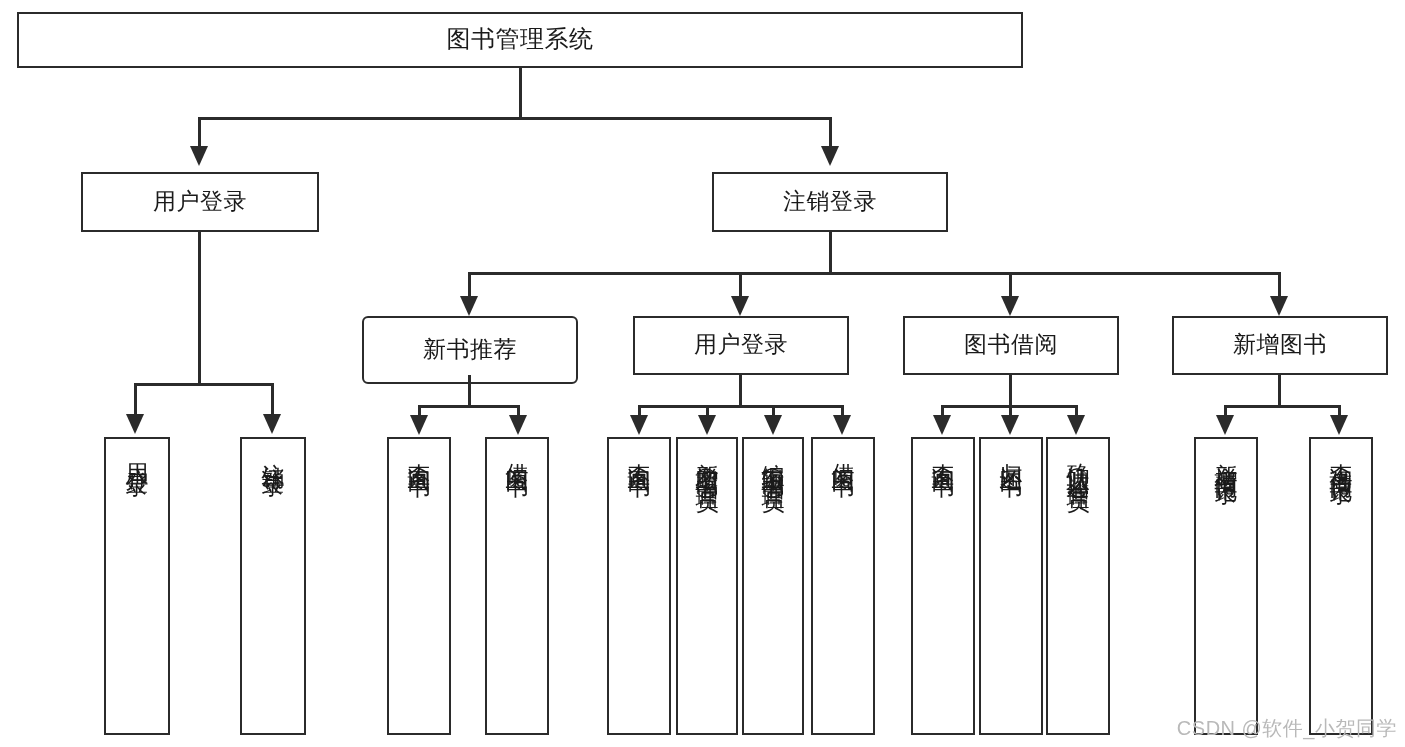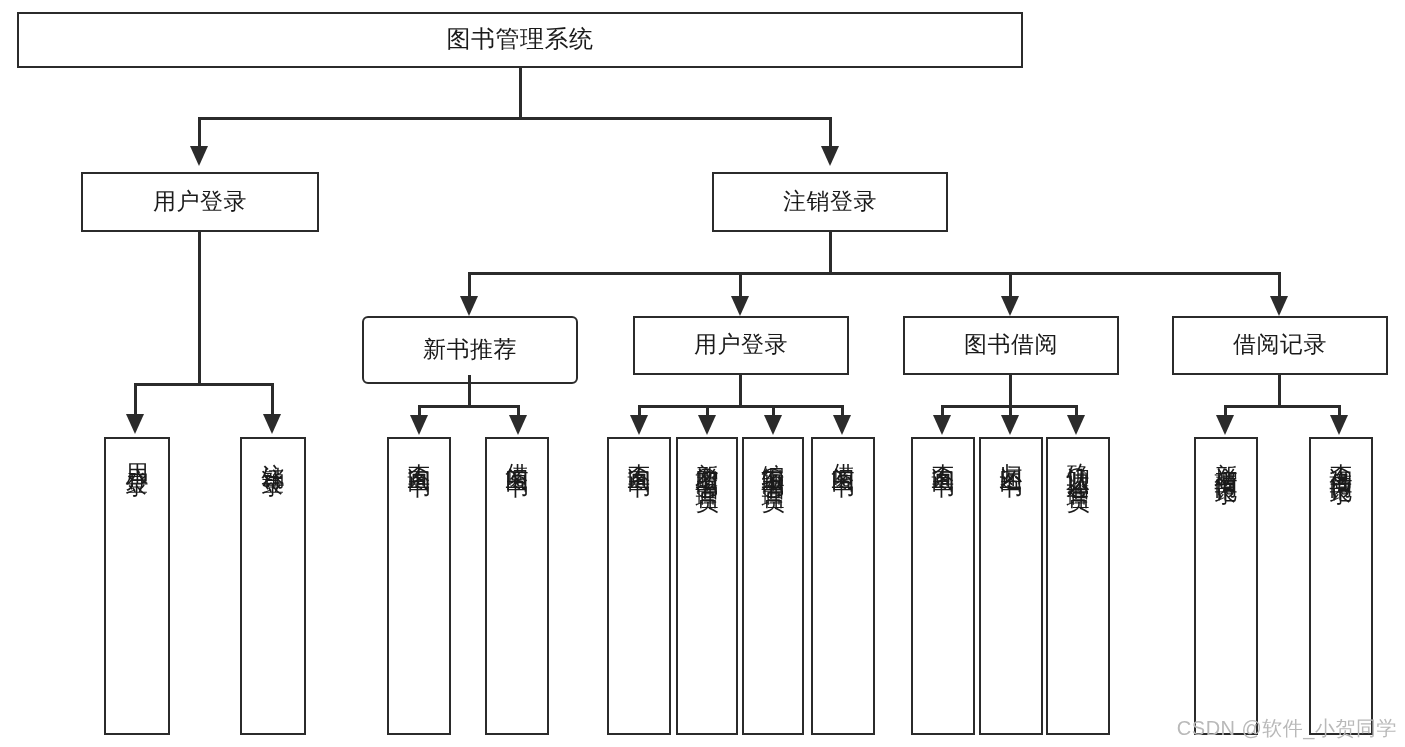--- a/index.html
+++ b/index.html
@@ -126,21 +126,21 @@
   <div class="node horiz" style="left:362px; top:316px; width:216px; height:68px;border-radius:6px;">
     <span class="label">新书推荐</span>
   </div>
   <div class="node horiz" style="left:633px; top:316px; width:216px; height:59px;">
     <span class="label">用户登录</span>
   </div>
   <div class="node horiz" style="left:903px; top:316px; width:216px; height:59px;">
     <span class="label">图书借阅</span>
   </div>
   <div class="node horiz" style="left:1172px; top:316px; width:216px; height:59px;">
-    <span class="label">借阅记录</span>
+    <span class="label">新增图书</span>
   </div>
 
   <div class="edge v" style="left:468px; top:375px; width:3px; height:32px;"></div>
   <div class="edge h" style="left:418px; top:405px; width:102px; height:3px;"></div>
   <div class="edge v" style="left:418px; top:405px; width:3px; height:12px;"></div>
   <div class="arrow" style="left:410px; top:415px;"></div>
   <div class="edge v" style="left:517px; top:405px; width:3px; height:12px;"></div>
   <div class="arrow" style="left:509px; top:415px;"></div>
 
   <div class="edge v" style="left:739px; top:375px; width:3px; height:32px;"></div>

